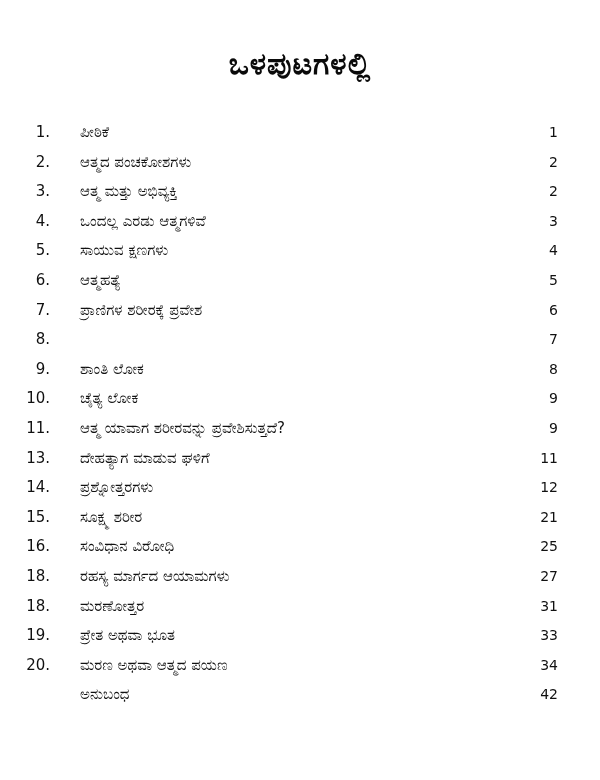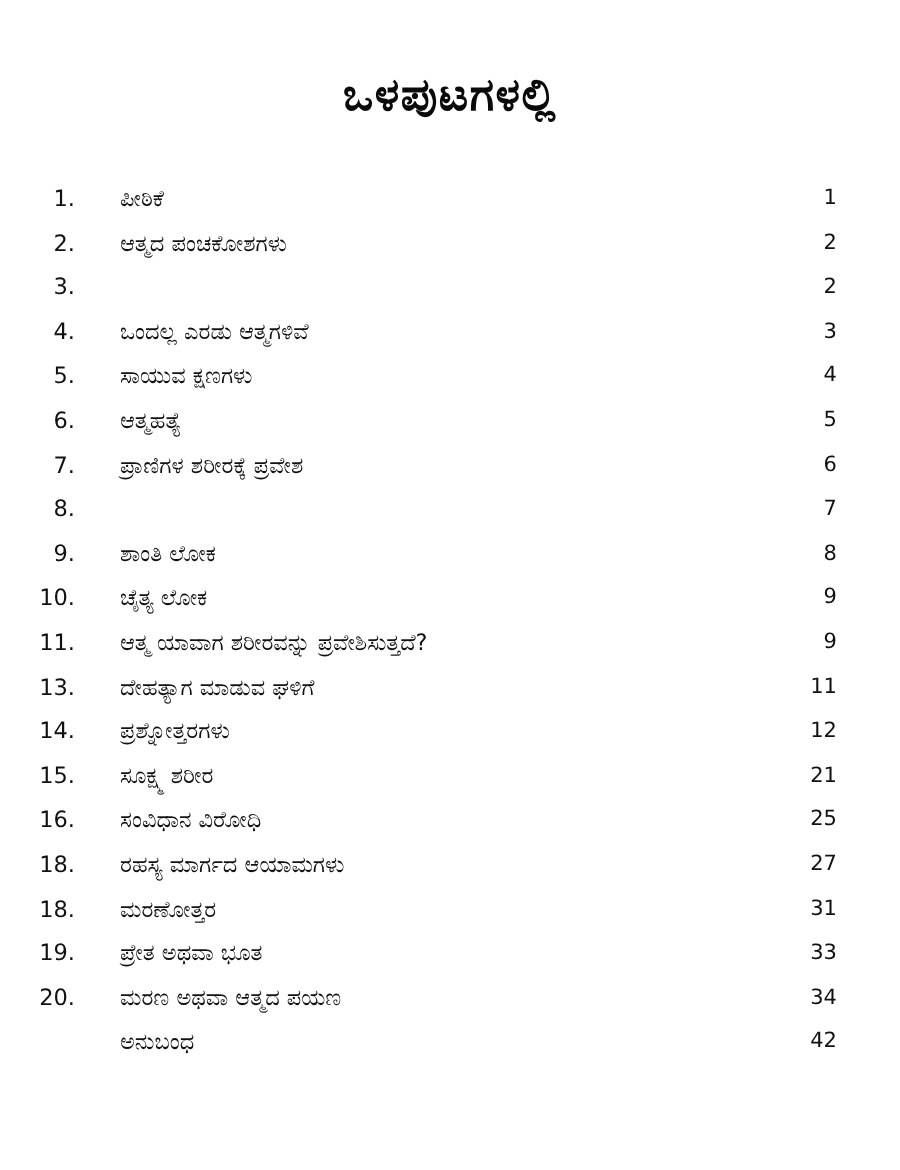--- a/index.html
+++ b/index.html
@@ -76,20 +76,21 @@
       <span class="label">ಪೀಠಿಕೆ</span>
       <span class="page-no">1</span>
     </div>
     <div class="row">
       <span class="num">2.</span>
       <span class="label">ಆತ್ಮದ ಪಂಚಕೋಶಗಳು</span>
       <span class="page-no">2</span>
     </div>
     <div class="row">
       <span class="num">3.</span>
+      <span class="label">ಆತ್ಮ ಮತ್ತು ಅಭಿವ್ಯಕ್ತಿ</span>
       <span class="page-no">2</span>
     </div>
     <div class="row">
       <span class="num">4.</span>
       <span class="label">ಒಂದಲ್ಲ ಎರಡು ಆತ್ಮಗಳಿವೆ</span>
       <span class="page-no">3</span>
     </div>
     <div class="row">
       <span class="num">5.</span>
       <span class="label">ಸಾಯುವ ಕ್ಷಣಗಳು</span>

